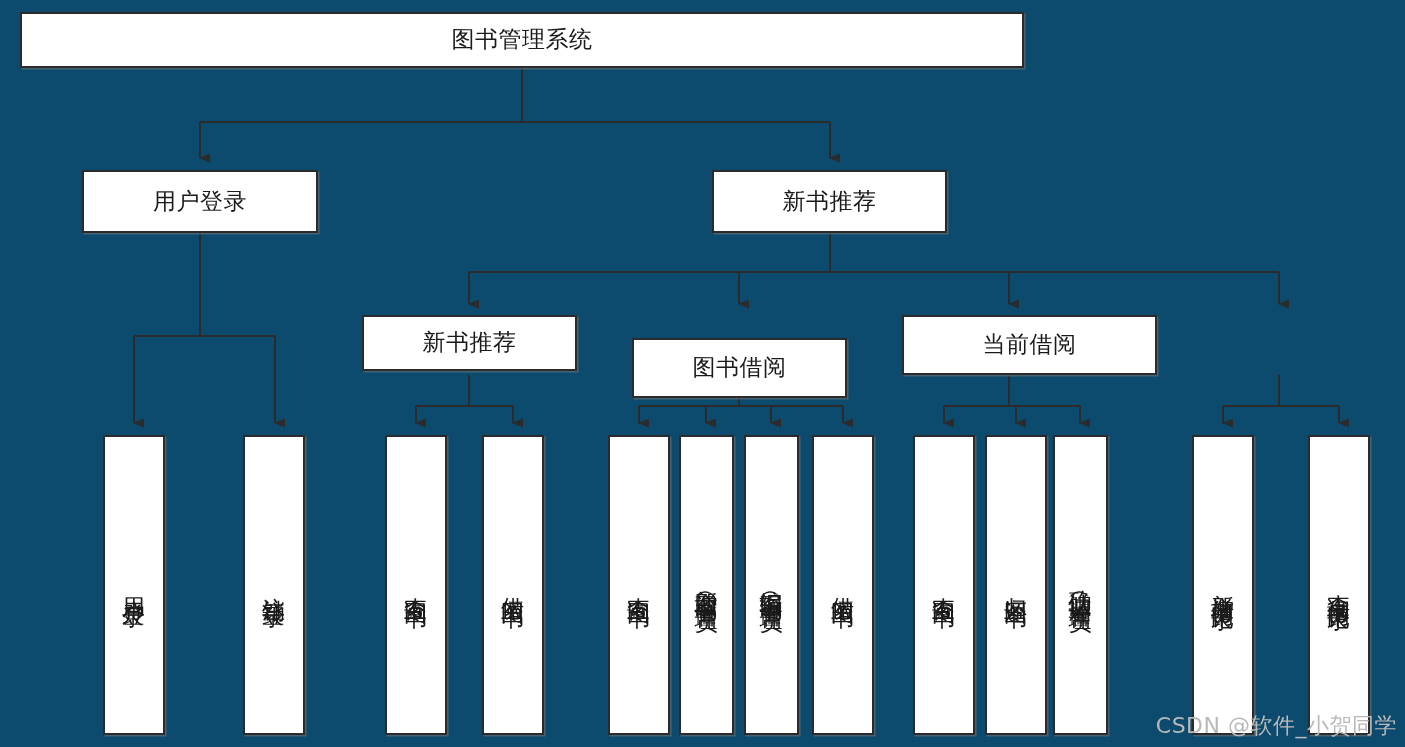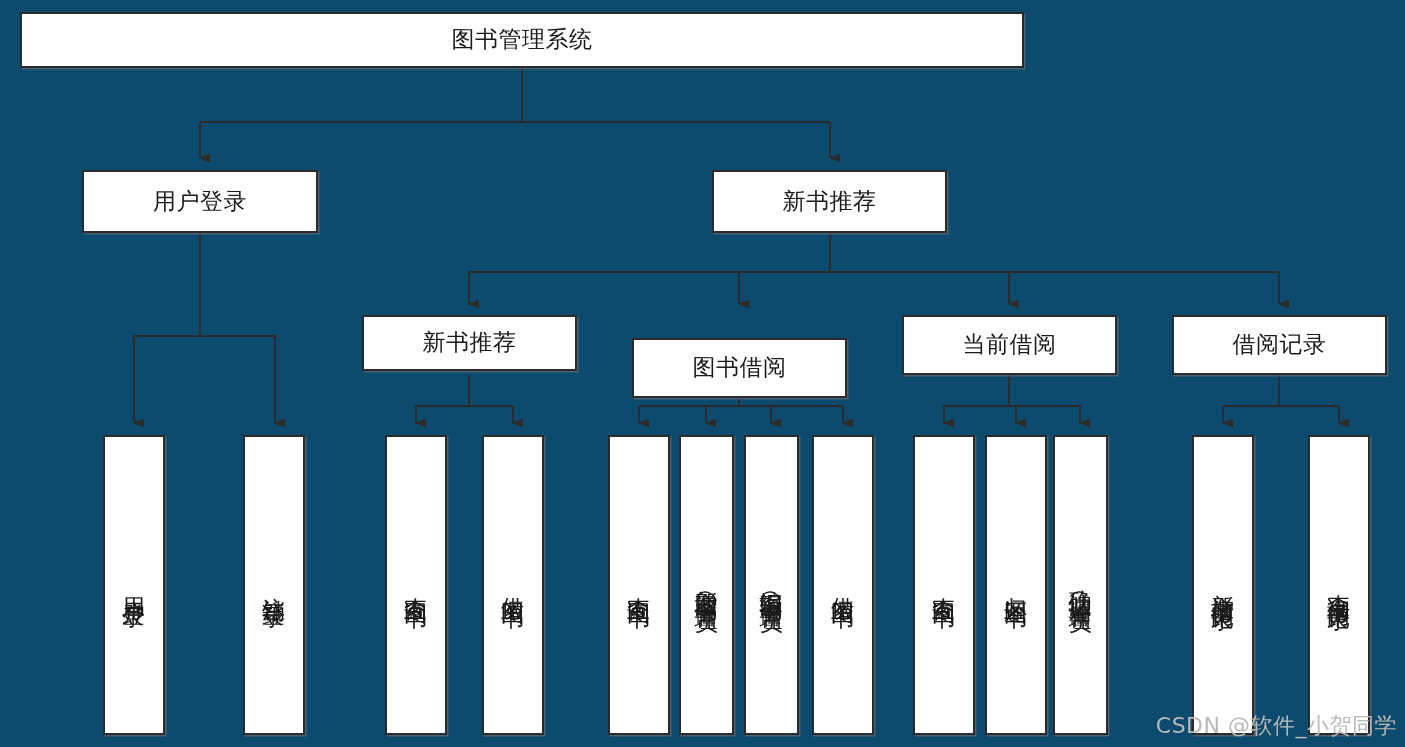--- a/index.html
+++ b/index.html
@@ -136,25 +136,22 @@
   <div class="node horiz" style="left:712px; top:170px; width:235px; height:63px;">
     <span class="node-label">新书推荐</span>
   </div>
 
   <div class="node horiz" style="left:362px; top:315px; width:215px; height:56px;">
     <span class="node-label">新书推荐</span>
   </div>
   <div class="node horiz" style="left:632px; top:315px; width:215px; height:60px;margin-top:23px;">
     <span class="node-label">图书借阅</span>
   </div>
-  <div class="node horiz" style="left:902px; top:315px; width:215px; height:60px;">
+  <div class="node horiz" style="left:902px; top:315px; width:255px; height:60px;">
     <span class="node-label">当前借阅</span>
-  </div>
-  <div class="node horiz" style="left:1172px; top:315px; width:215px; height:60px;">
-    <span class="node-label">借阅记录</span>
   </div>
 
   <div class="node vert" style="left:103px; top:435px; width:62px; height:300px;">
     <span class="node-label">用户登录</span>
   </div>
   <div class="node vert" style="left:243px; top:435px; width:62px; height:300px;">
     <span class="node-label">注销登录</span>
   </div>
   <div class="node vert" style="left:385px; top:435px; width:62px; height:300px;">
     <span class="node-label">查询图书</span>

